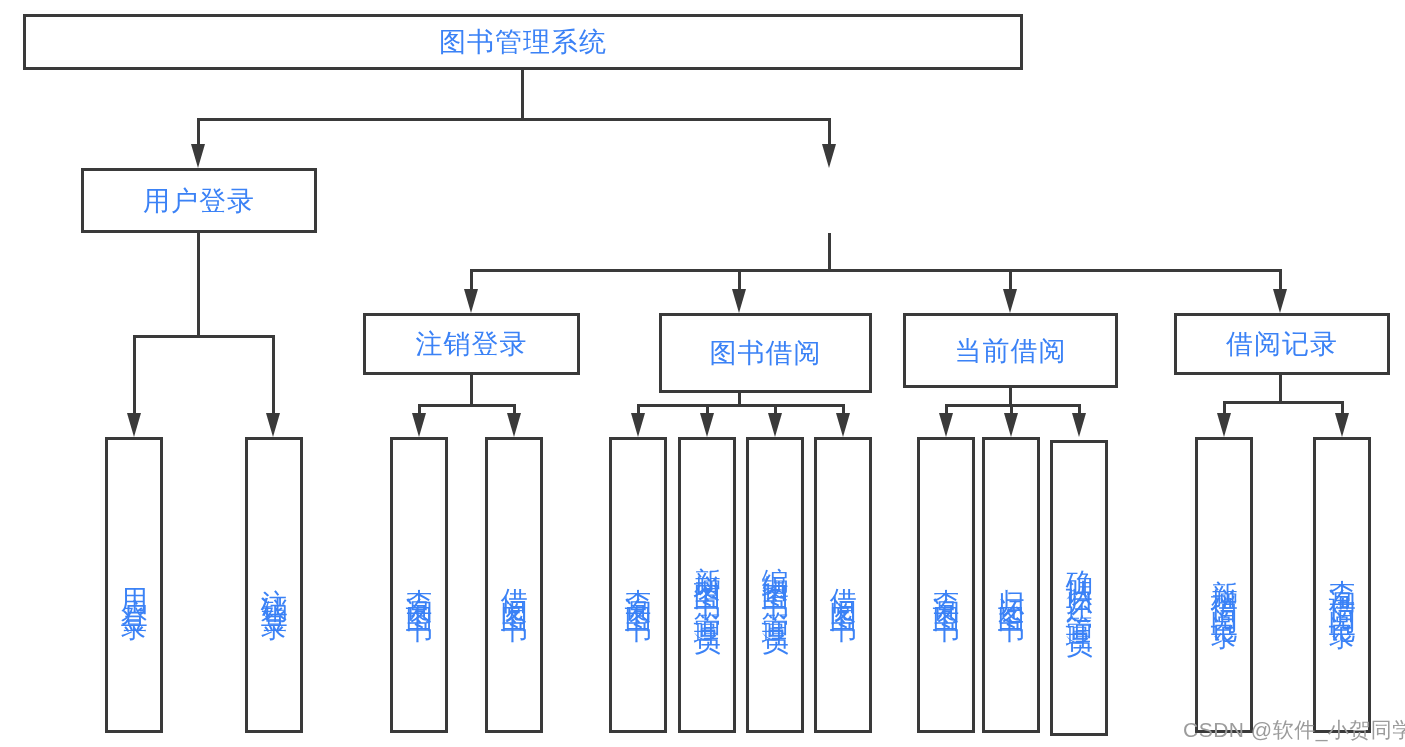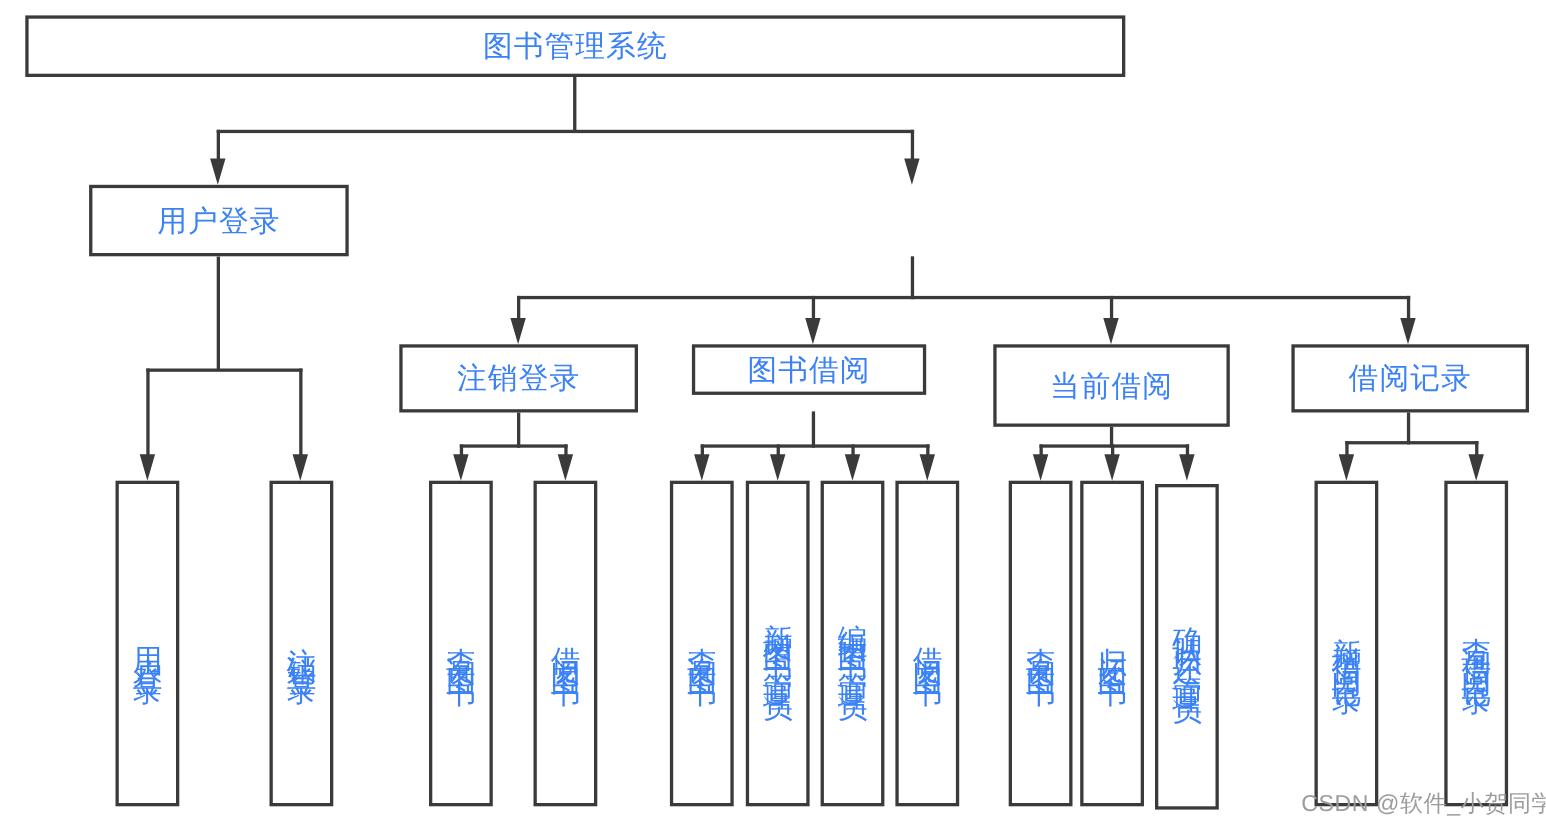--- a/index.html
+++ b/index.html
@@ -97,21 +97,21 @@
     <span>图书管理系统</span>
   </div>
 
   <div class="node" style="left:81px;top:168px;width:236px;height:65px">
     <span>用户登录</span>
   </div>
 
   <div class="node" style="left:363px;top:313px;width:217px;height:62px">
     <span>注销登录</span>
   </div>
-  <div class="node" style="left:629px;top:313px;width:213px;height:46px">
+  <div class="node" style="left:659px;top:313px;width:213px;height:80px">
     <span>图书借阅</span>
   </div>
   <div class="node" style="left:903px;top:313px;width:215px;height:75px">
     <span>当前借阅</span>
   </div>
   <div class="node" style="left:1174px;top:313px;width:216px;height:62px">
     <span>借阅记录</span>
   </div>
 
   <div class="node vnode" style="left:105px;top:437px;width:58px;height:296px">

